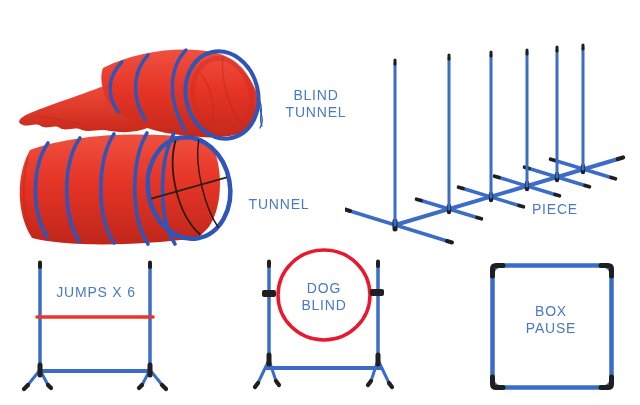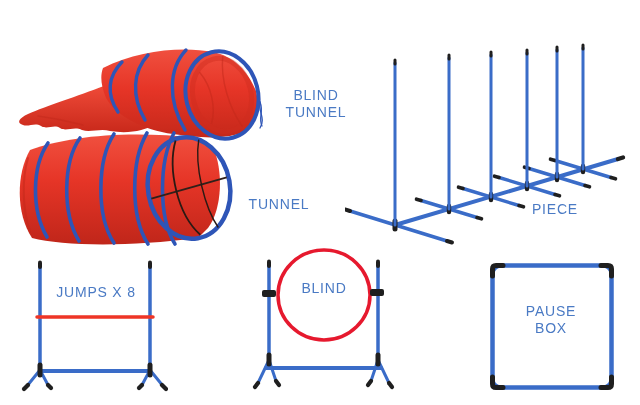--- a/index.html
+++ b/index.html
@@ -205,23 +205,24 @@
     <div>BLIND</div>
     <div>TUNNEL</div>
   </div>
   <div class="lbl" style="left:229px;top:196px;width:100px">
     <div>TUNNEL</div>
   </div>
   <div class="lbl" style="left:505px;top:201px;width:100px">
     <div>PIECE</div>
   </div>
   <div class="lbl" style="left:40px;top:284px;width:112px">
-    <div>JUMPS X 8</div>
+    <div>JUMPS X 6</div>
   </div>
   <div class="lbl" style="left:274px;top:280px;width:100px">
+    <div>DOG</div>
     <div>BLIND</div>
   </div>
   <div class="lbl" style="left:501px;top:303px;width:100px">
+    <div>BOX</div>
     <div>PAUSE</div>
-    <div>BOX</div>
   </div>
 
 </div>
 
 </body></html>

